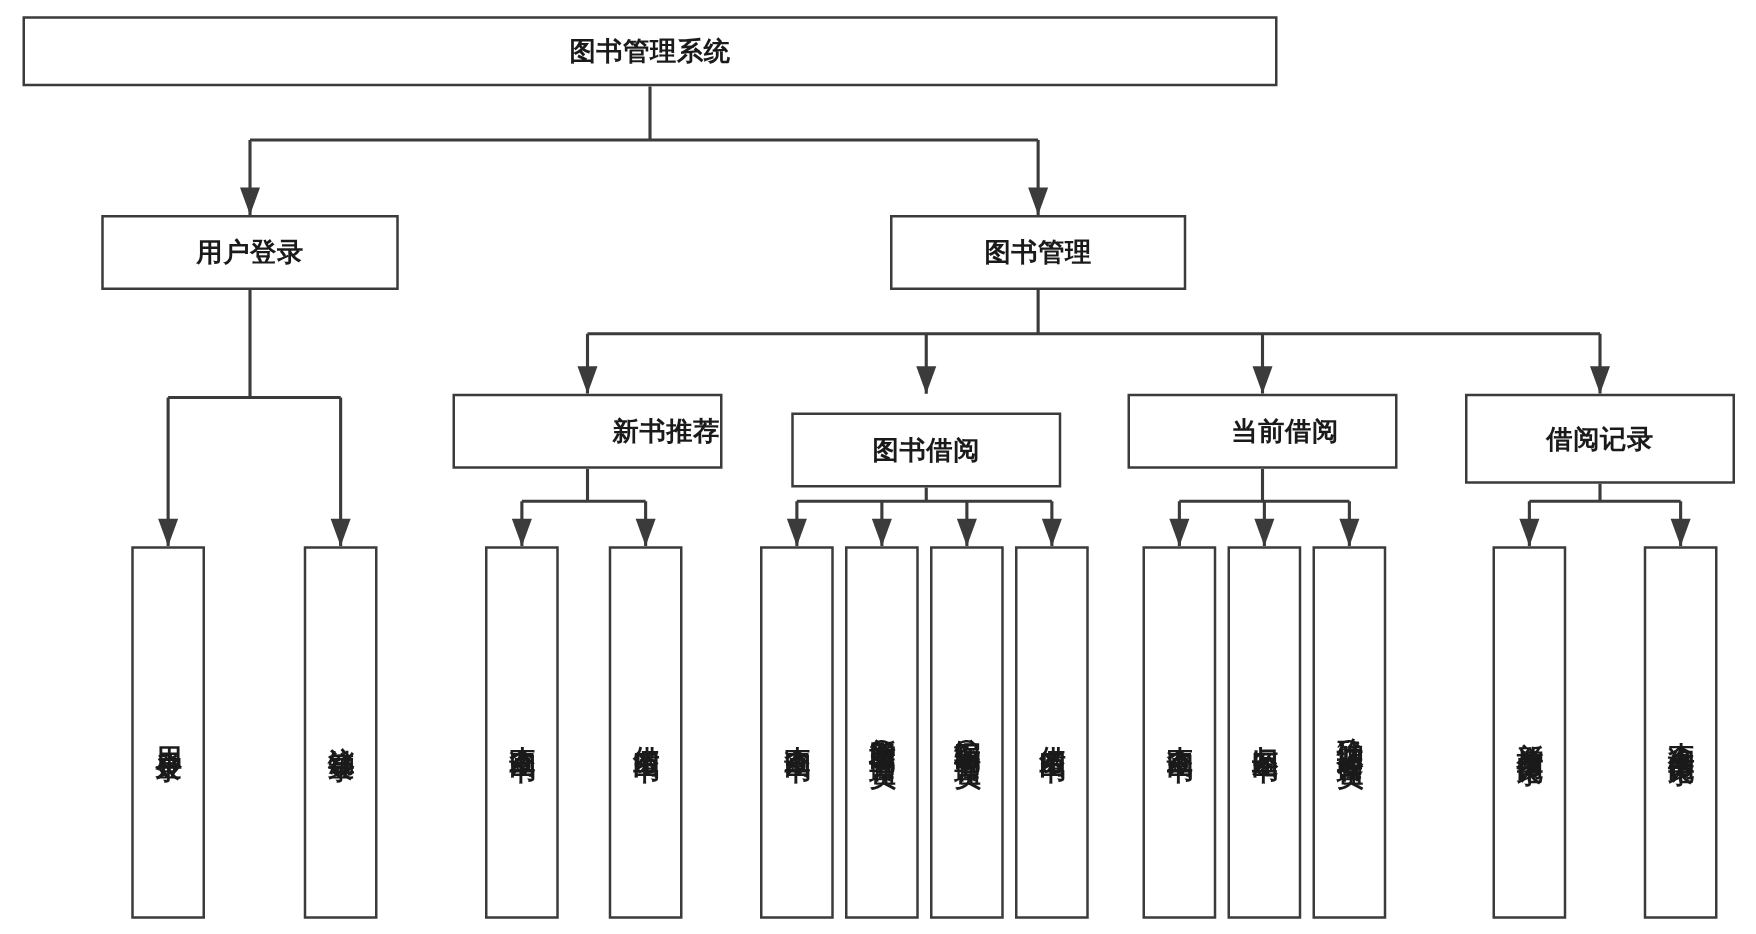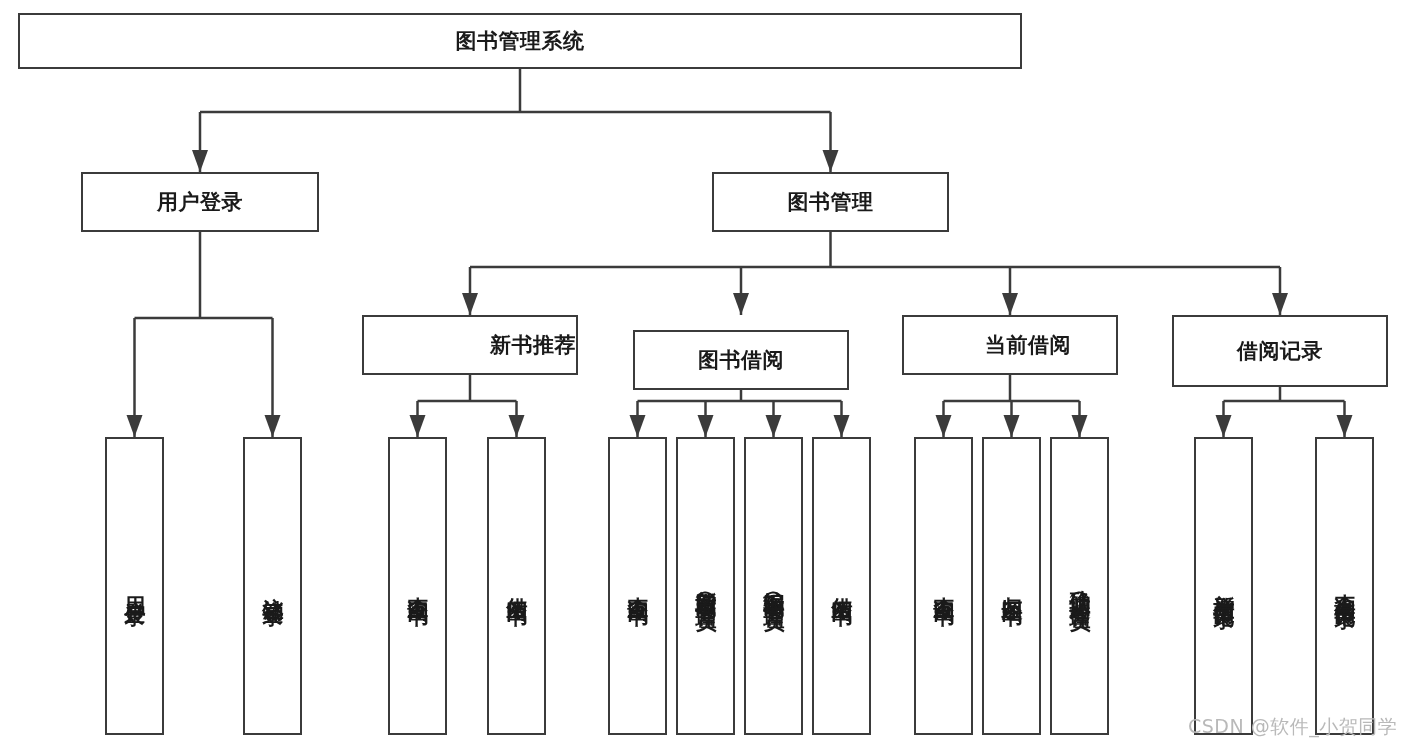--- a/index.html
+++ b/index.html
@@ -179,14 +179,13 @@
         <span class="node-label">确认归还（管理员）</span>
       </div>
       <div class="node-box vertical" style="left: 1194px; top: 437px; width: 59px; height: 298px;">
         <span class="node-label">新增借阅记录</span>
       </div>
       <div class="node-box vertical" style="left: 1315px; top: 437px; width: 59px; height: 298px;">
         <span class="node-label">查询借阅记录</span>
       </div>
     </div>
 
-  <div class="watermark">CSDN @软件_小贺同学</div>
 </div>
 
 </body></html>

